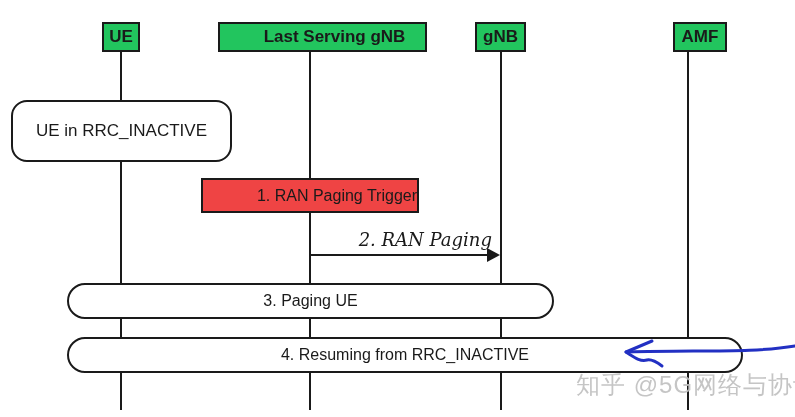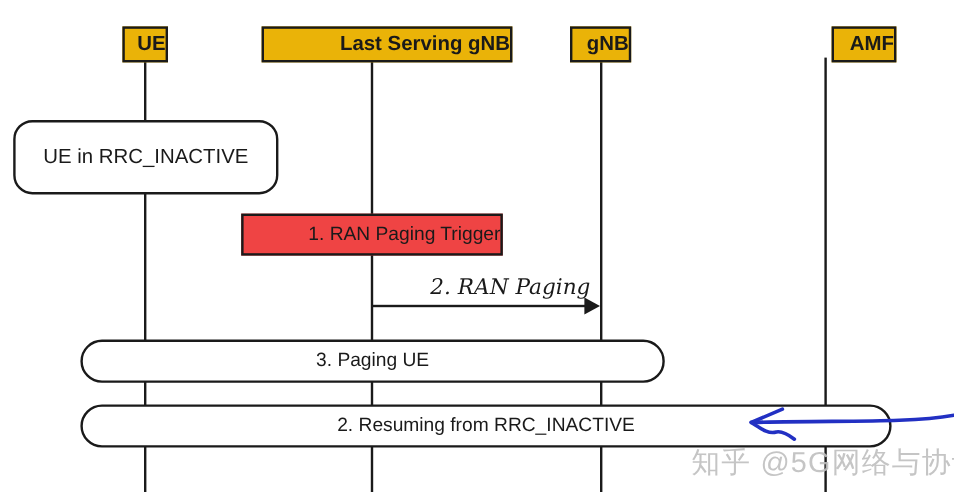--- a/index.html
+++ b/index.html
@@ -14,22 +14,22 @@
   .lifeline{
     position:absolute;
     width:2px;
     background:#1a1a1a;
     z-index:1;
   }
   .actor-box{
     position:absolute;
     top:22px;height:26px;
     border:2px solid #1a1a1a;
-    background:#eab308;
-    display:flex;align-items:center;justify-content:flex-end;
+    background:#22c55e;
+    display:flex;align-items:center;justify-content:center;
     font-weight:bold;font-size:17px;
     z-index:3;
     white-space:nowrap;
   }
   .state-note{
     position:absolute;
     left:11px;top:100px;width:217px;height:58px;
     border:2px solid #1a1a1a;border-radius:16px;
     background:#ffffff;
     display:flex;flex-direction:column;align-items:center;justify-content:center;
@@ -99,42 +99,42 @@
 
   <div class="actor-box" style="left:102px;width:34px;">
     <span>UE</span>
   </div>
   <div class="actor-box" style="left:218px;width:181px;padding-left:24px;">
     <span>Last Serving gNB</span>
   </div>
   <div class="actor-box" style="left:475px;width:47px;">
     <span>gNB</span>
   </div>
-  <div class="actor-box" style="left:693px;width:50px;">
+  <div class="actor-box" style="left:673px;width:50px;">
     <span>AMF</span>
   </div>
 
   <div class="state-note">
     <span>UE in RRC_INACTIVE</span>
   </div>
 
   <div class="step-box" style="left:201px;top:178px;width:214px;height:31px;">
     <span>1. RAN Paging Trigger</span>
   </div>
 
   <div class="msg-label">2. RAN Paging</div>
   <div class="msg-line"></div>
   <div class="msg-arrowhead"></div>
 
   <div class="rounded-span" style="left:67px;top:283px;width:483px;height:32px;">
     <span>3. Paging UE</span>
   </div>
 
   <div class="rounded-span" style="left:67px;top:337px;width:672px;height:32px;">
-    <span>2. Resuming from RRC_INACTIVE</span>
+    <span>4. Resuming from RRC_INACTIVE</span>
   </div>
 
   <svg class="annotation-svg" viewBox="0 0 795 417">
     <g fill="none" stroke="#2230c3" stroke-width="3" stroke-linecap="round" stroke-linejoin="round">
       <path d="M 795,346 C 755,353 700,350 628,352"></path>
       <path d="M 652,341 L 626,352"></path>
       <path d="M 626,352 C 634,357 640,362 647,360 C 652,359 658,363 662,366"></path>
     </g>
   </svg>
 

